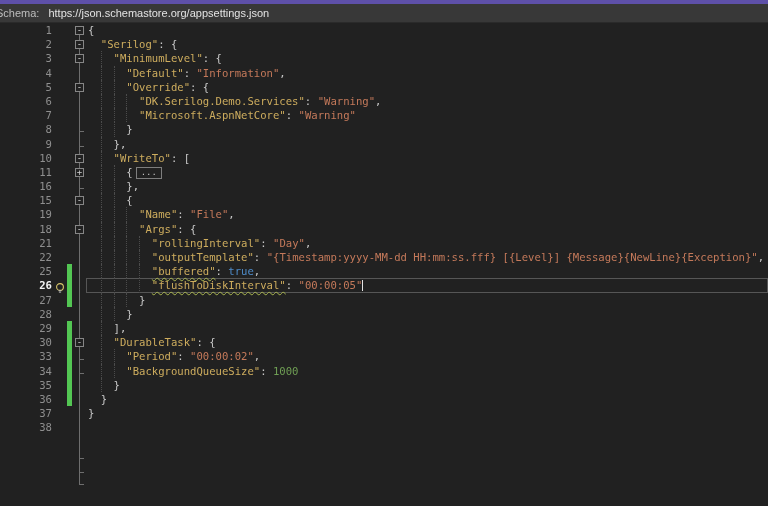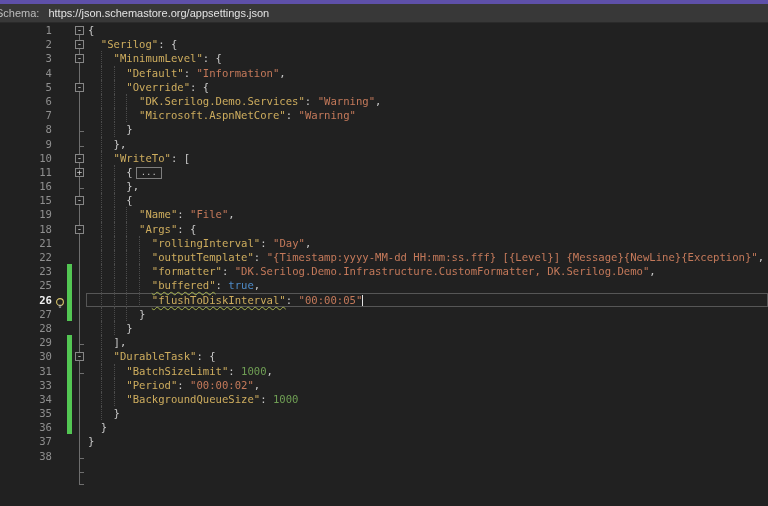--- a/index.html
+++ b/index.html
@@ -158,29 +158,20 @@
         <div class="guide" style="left: 126.28px;"></div>
         <div class="guide" style="left: 139.04px;"></div>
         <span class="ln">22</span>
         <span class="code" style="left: 151.8px;"><span class="tk-key">"outputTemplate"</span><span class="tk-punct">: </span><span class="tk-str">"{Timestamp:yyyy-MM-dd HH:mm:ss.fff} [{Level}] {Message}{NewLine}{Exception}"</span><span class="tk-punct">,</span></span>
       </div>
       <div class="row">
         <div class="guide" style="left: 100.76px;"></div>
         <div class="guide" style="left: 113.52px;"></div>
         <div class="guide" style="left: 126.28px;"></div>
         <div class="guide" style="left: 139.04px;"></div>
-        <span class="ln">23</span>
-        <div class="changebar"></div>
-        <span class="code" style="left: 151.8px;"><span class="tk-key">"formatter"</span><span class="tk-punct">: </span><span class="tk-str">"DK.Serilog.Demo.Infrastructure.CustomFormatter, DK.Serilog.Demo"</span><span class="tk-punct">,</span></span>
-      </div>
-      <div class="row">
-        <div class="guide" style="left: 100.76px;"></div>
-        <div class="guide" style="left: 113.52px;"></div>
-        <div class="guide" style="left: 126.28px;"></div>
-        <div class="guide" style="left: 139.04px;"></div>
         <span class="ln">25</span>
         <div class="changebar"></div>
         <span class="code" style="left: 151.8px;"><span class="tk-keysq">"buffered"</span><span class="tk-punct">: </span><span class="tk-kw">true</span><span class="tk-punct">,</span></span>
       </div>
       <div class="row">
         <div class="curline"></div>
         <div class="guide" style="left: 100.76px;"></div>
         <div class="guide" style="left: 113.52px;"></div>
         <div class="guide" style="left: 126.28px;"></div>
         <div class="guide" style="left: 139.04px;"></div>
@@ -212,27 +203,20 @@
         <span class="ln">29</span>
         <div class="changebar"></div>
         <span class="code" style="left: 113.52px;"><span class="tk-punct">],</span></span>
       </div>
       <div class="row">
         <div class="guide" style="left: 100.76px;"></div>
         <span class="ln">30</span>
         <div class="changebar"></div>
         <div class="foldbox">-</div>
         <span class="code" style="left: 113.52px;"><span class="tk-key">"DurableTask"</span><span class="tk-punct">: {</span></span>
-      </div>
-      <div class="row">
-        <div class="guide" style="left: 100.76px;"></div>
-        <div class="guide" style="left: 113.52px;"></div>
-        <span class="ln">31</span>
-        <div class="changebar"></div>
-        <span class="code" style="left: 126.28px;"><span class="tk-key">"BatchSizeLimit"</span><span class="tk-punct">: </span><span class="tk-num">1000</span><span class="tk-punct">,</span></span>
       </div>
       <div class="row">
         <div class="guide" style="left: 100.76px;"></div>
         <div class="guide" style="left: 113.52px;"></div>
         <span class="ln">33</span>
         <div class="changebar"></div>
         <span class="code" style="left: 126.28px;"><span class="tk-key">"Period"</span><span class="tk-punct">: </span><span class="tk-str">"00:00:02"</span><span class="tk-punct">,</span></span>
       </div>
       <div class="row">
         <div class="guide" style="left: 100.76px;"></div>

